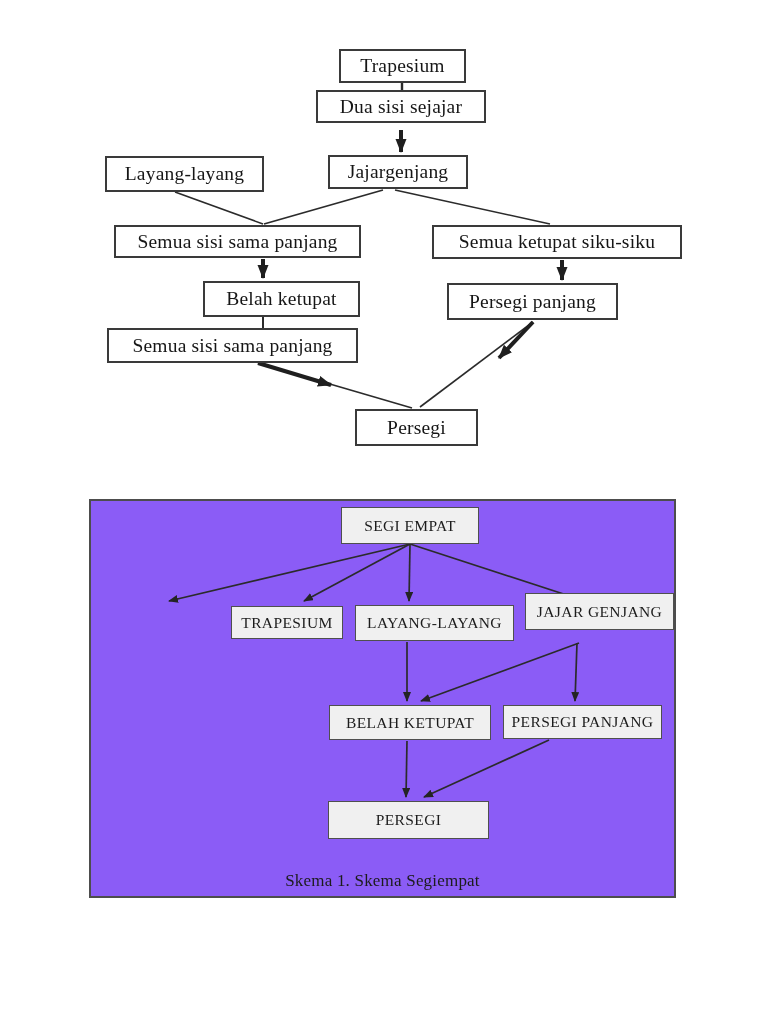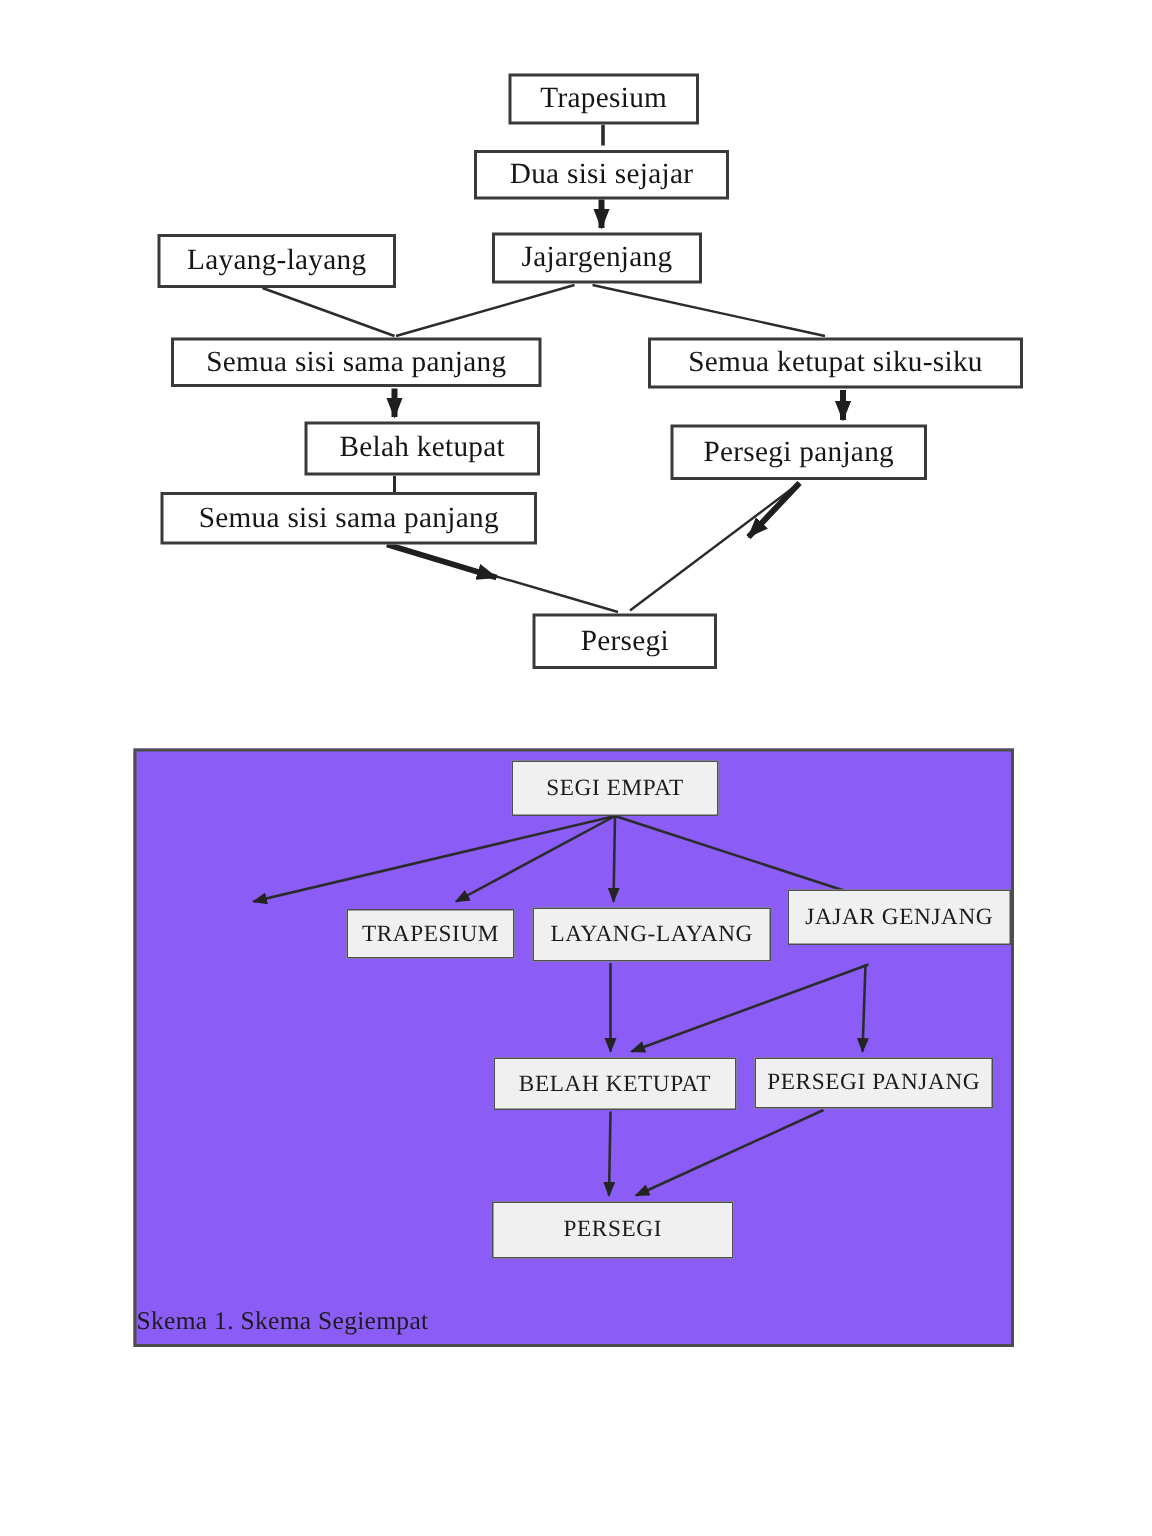--- a/index.html
+++ b/index.html
@@ -20,21 +20,21 @@
   
   .panel{
     position:absolute;left:89px;top:499px;width:587px;height:399px;
     background:#8b5cf6;border:2px solid #4d4d4d;box-sizing:border-box;
   }
   .n2{
     background:#f0f0f0;border:1.5px solid #4f4f4f;color:#1c1c1c;
     font-size:15.5px;letter-spacing:.4px;font-weight:500;
   }
   .caption{
-    position:absolute;left:0;top:370px;width:100%;text-align:left;
+    position:absolute;left:0;top:370px;width:100%;text-align:center;
     font-size:17px;color:#1c1c1c;letter-spacing:.2px;
   }
 </style>
 </head>
 <body>
 
 <div class="page">
 
   <div>
     <svg width="768" height="470">
@@ -61,21 +61,21 @@
       <line x1="263" y1="317" x2="263" y2="328" stroke="#2b2b2b" stroke-width="2"></line>
 
       <line x1="258" y1="363" x2="412" y2="408" stroke="#2b2b2b" stroke-width="1.6"></line>
       <line x1="258" y1="363" x2="331" y2="385" stroke="#1f1f1f" stroke-width="4" marker-end="url(#mBold)"></line>
 
       <line x1="533" y1="322" x2="420" y2="407" stroke="#2b2b2b" stroke-width="1.6"></line>
       <line x1="533" y1="322" x2="499" y2="358" stroke="#1f1f1f" stroke-width="4" marker-end="url(#mBold)"></line>
     </svg>
 
     <div class="node n1" style="left:339px;top:49px;width:127px;height:34px">Trapesium</div>
-    <div class="node n1" style="left:316px;top:100px;width:170px;height:33px">Dua sisi sejajar</div>
+    <div class="node n1" style="left:316px;top:90px;width:170px;height:33px">Dua sisi sejajar</div>
     <div class="node n1" style="left:105px;top:156px;width:159px;height:36px">Layang-layang</div>
     <div class="node n1" style="left:328px;top:155px;width:140px;height:34px">Jajargenjang</div>
     <div class="node n1" style="left:114px;top:225px;width:247px;height:33px">Semua sisi sama panjang</div>
     <div class="node n1" style="left:432px;top:225px;width:250px;height:34px">Semua ketupat siku-siku</div>
     <div class="node n1" style="left:203px;top:281px;width:157px;height:36px">Belah ketupat</div>
     <div class="node n1" style="left:447px;top:283px;width:171px;height:37px">Persegi panjang</div>
     <div class="node n1" style="left:107px;top:328px;width:251px;height:35px">Semua sisi sama panjang</div>
     <div class="node n1" style="left:355px;top:409px;width:123px;height:37px">Persegi</div>
   </div>
 

